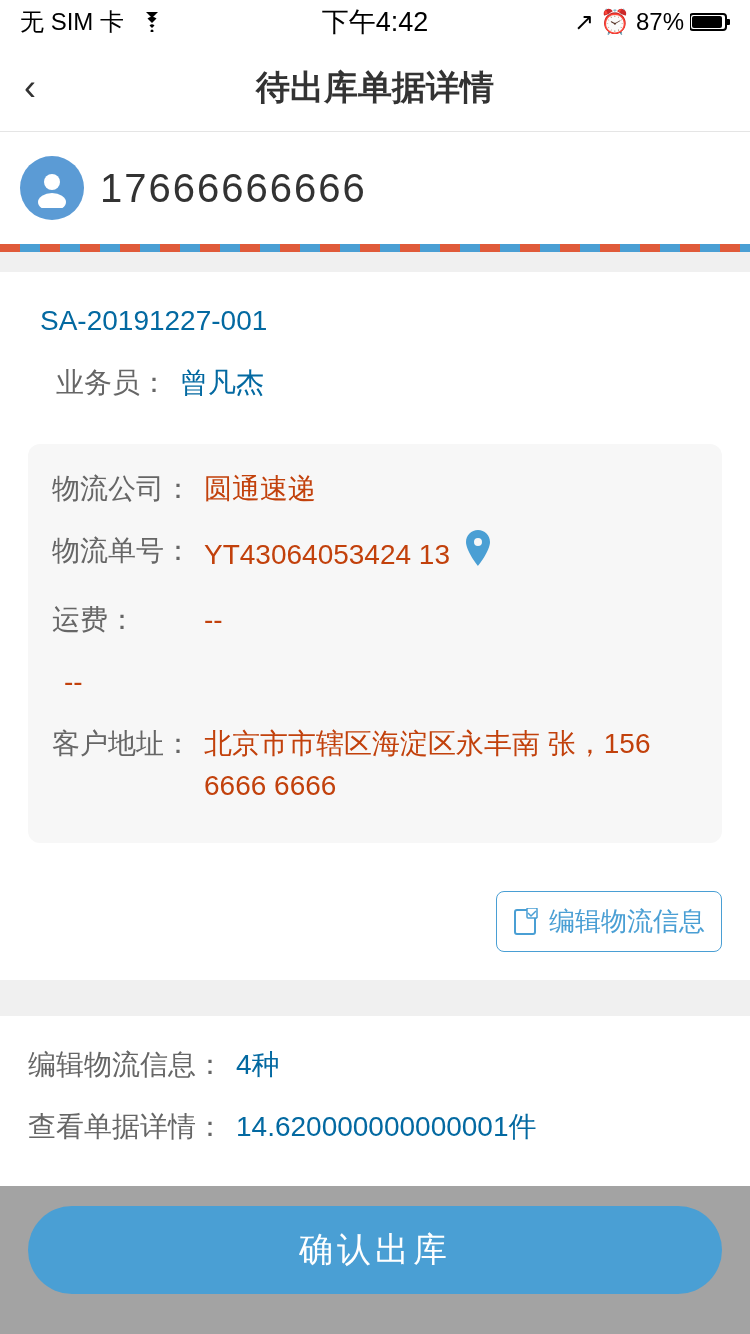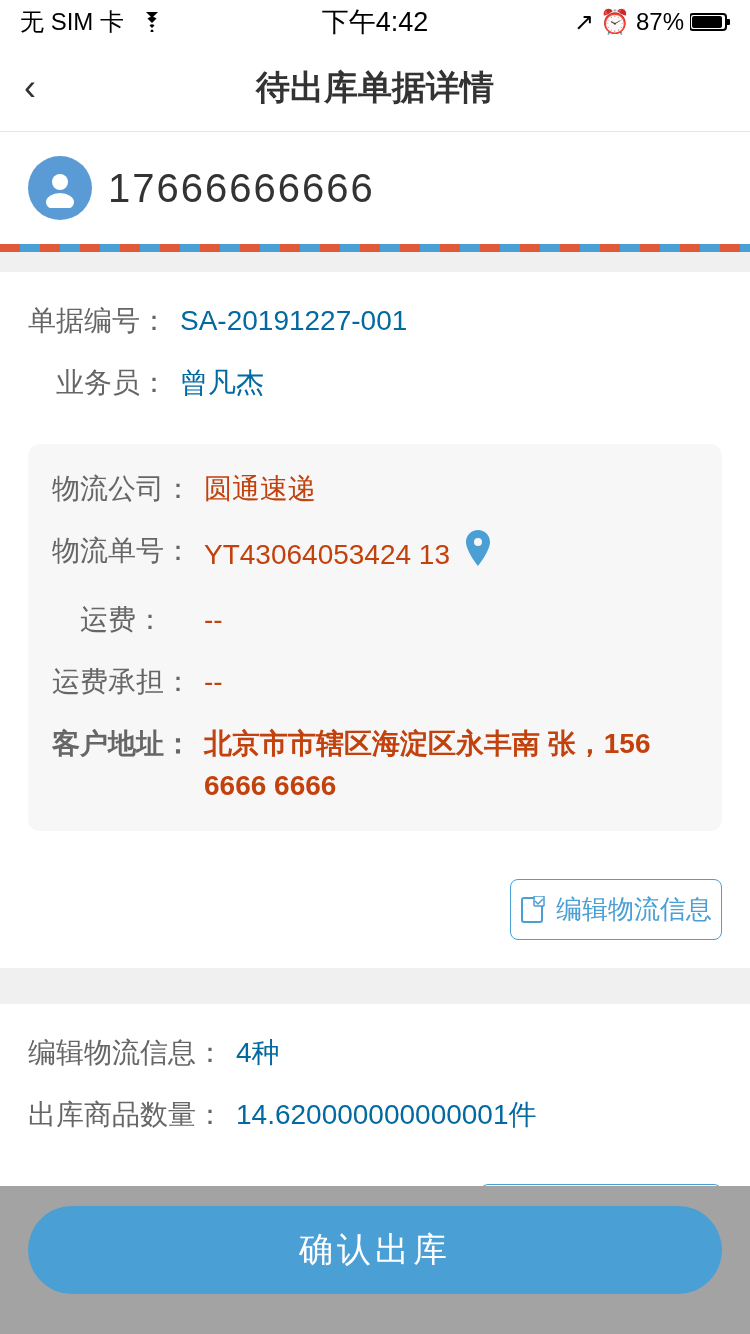--- a/index.html
+++ b/index.html
@@ -78,21 +78,21 @@
         90deg,
         #e05a3a 0px, #e05a3a 20px,
         #4a9fd4 20px, #4a9fd4 40px
       );
     }
 
     
     .customer-header {
       width: 750px;
       background: #fff;
-      padding: 24px 28px;
+      padding: 24px 20px;
       display: flex;
       align-items: center;
       gap: 16px;
     }
     .avatar {
       width: 64px;
       height: 64px;
       border-radius: 50%;
       background: #5b9bd5;
       display: flex;
@@ -142,25 +142,25 @@
       padding: 24px 24px;
       margin-top: 20px;
     }
     .logistics-row {
       display: flex;
       align-items: flex-start;
       margin-bottom: 20px;
       font-size: 28px;
       line-height: 1.5;
     }
-    .logistics-row:last-child { margin-bottom: 0; font-weight: bold; }
+    .logistics-row:last-child { margin-bottom: 12px; }
     .logistics-label {
       color: #666;
       min-width: 140px;
-      text-align: center;
+      text-align: left;
       flex-shrink: 0;
     }
     .logistics-value {
       color: #c2410c;
       flex: 1;
       padding-left: 12px;
       display: flex;
       align-items: center;
       gap: 12px;
     }
@@ -174,21 +174,21 @@
       display: flex;
       justify-content: flex-end;
       padding: 20px 28px 28px;
       background: #fff;
     }
     .edit-btn {
       border: 1.5px solid #4a9fd4;
       color: #4a9fd4;
       background: #fff;
       border-radius: 8px;
-      padding: 12px 9px;
+      padding: 12px 16px;
       font-size: 26px;
       display: flex;
       align-items: center;
       gap: 8px;
       cursor: pointer;
     }
 
     
     .section-divider {
       width: 750px;
@@ -282,21 +282,20 @@
         <ellipse cx="20" cy="34" rx="14" ry="9" fill="#fff"></ellipse>
       </svg>
     </div>
     <span class="customer-phone">17666666666</span>
   </div>
 
   <div class="dashed-divider"></div>
 
   <div class="section">
     <div class="info-row">
-      <span class="info-label">单据编号：</span>
       <span class="info-value">SA-20191227-001</span>
     </div>
     <div class="info-row">
       <span class="info-label">业务员：</span>
       <span class="info-value">曾凡杰</span>
     </div>
     <div class="info-row">
     </div>
 
     <div class="logistics-card">
@@ -313,21 +312,20 @@
               <path d="M16 0C9.37 0 4 5.37 4 12c0 9 12 24 12 24S28 21 28 12C28 5.37 22.63 0 16 0zm0 16a4 4 0 110-8 4 4 0 010 8z" fill="#4a9fd4"></path>
             </svg>
           </span>
         </span>
       </div>
       <div class="logistics-row">
         <span class="logistics-label">运费：</span>
         <span class="logistics-value">--</span>
       </div>
       <div class="logistics-row">
-        <span class="logistics-label">运费承担：</span>
         <span class="logistics-value">--</span>
       </div>
       <div class="logistics-row">
         <span class="logistics-label">客户地址：</span>
         <span class="logistics-value">北京市市辖区海淀区永丰南 张，156 6666 6666</span>
       </div>
     </div>
   </div>
 
   <div class="edit-btn-container">
@@ -343,21 +341,21 @@
   </div>
 
   <div class="section-divider"></div>
 
   <div class="section">
     <div class="info-row">
       <span class="info-label">编辑物流信息：</span>
       <span class="info-value">4种</span>
     </div>
     <div class="info-row">
-      <span class="info-label">出库商品数量：</span>
+      <span class="info-label">查看单据详情：</span>
       <span class="info-value">14.620000000000001件</span>
     </div>
   </div>
 
   <div class="view-btn-container">
     <button class="view-btn">
       <svg width="28" height="28" viewBox="0 0 28 28">
         <rect x="3" y="1" width="18" height="26" rx="2" stroke="#4a9fd4" stroke-width="2" fill="none"></rect>
         <line x1="7" y1="8" x2="17" y2="8" stroke="#4a9fd4" stroke-width="2"></line>
         <line x1="7" y1="13" x2="17" y2="13" stroke="#4a9fd4" stroke-width="2"></line>

